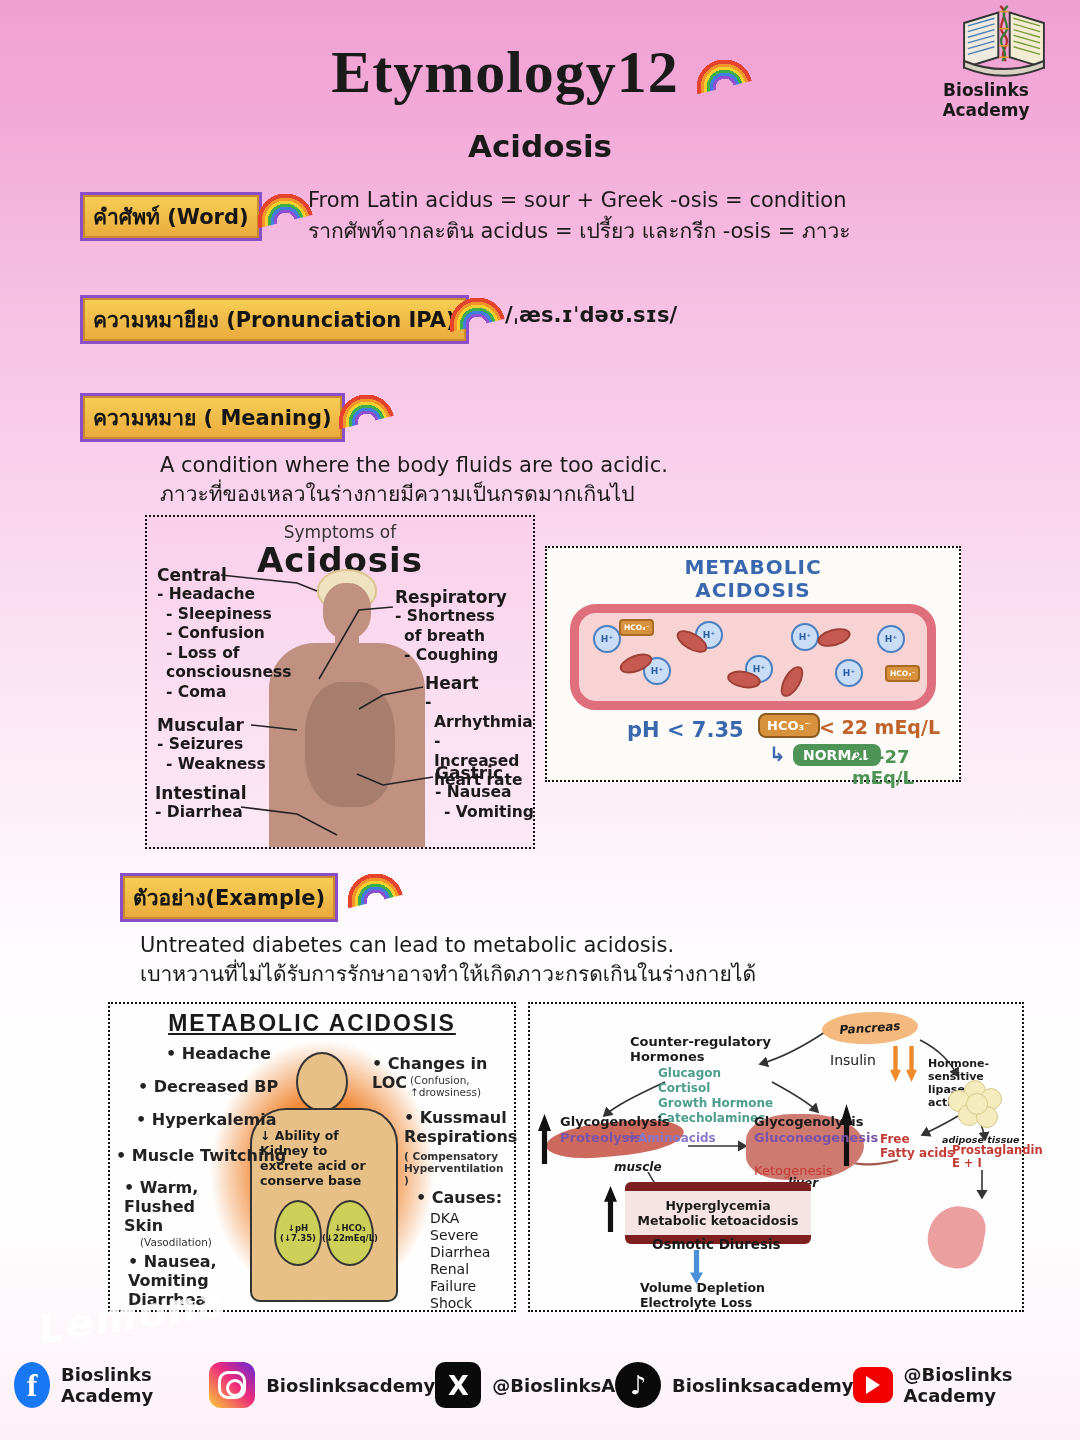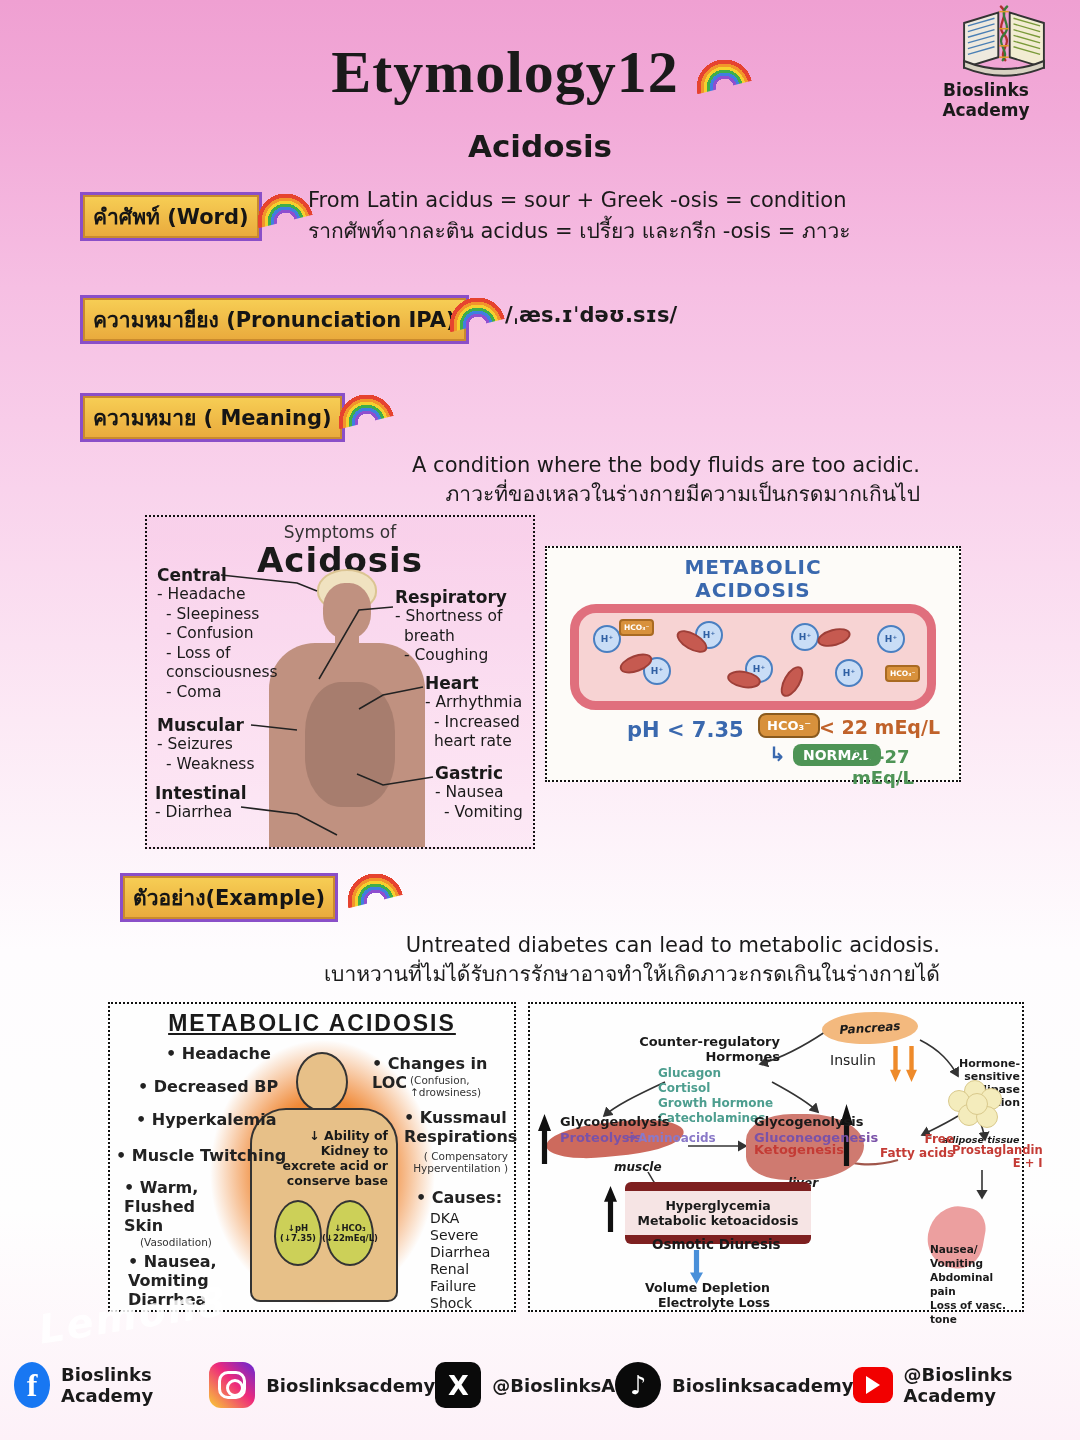--- a/index.html
+++ b/index.html
@@ -1,34 +1,34 @@
 <!DOCTYPE html>
 <html><head>
 <meta charset="utf-8">
 <style>
   html,body{margin:0;padding:0;}
   body{width:1080px;height:1440px;font-family:"DejaVu Sans",sans-serif;color:#1a1a1a;}
   .page{position:relative;width:1080px;height:1440px;overflow:hidden;
     background:linear-gradient(180deg,#efa0d2 0%,#f2aad8 8%,#f6bfe3 20%,#f9d3ec 34%,#fce9f5 50%,#fefcfe 66%,#fefefe 84%,#fdf1f8 100%);}
   .abs{position:absolute;}
-  .pre{white-space:pre-line;}
+  .pre{white-space:pre-line;font-weight:bold;}
   
   .title-row{top:38px;left:0;right:0;display:flex;justify-content:center;align-items:center;gap:14px;}
   .title{font-family:"Liberation Serif",serif;font-weight:700;font-size:60px;letter-spacing:1px;}
   .subtitle{top:128px;left:0;right:0;text-align:center;font-size:31px;font-weight:700;}
   .logo{right:28px;top:4px;width:96px;height:76px;}
   .brand{right:6px;top:80px;width:176px;text-align:center;font-size:17px;font-weight:700;}
   
   .rainbow{width:56px;height:30px;transform:rotate(-14deg);
     background:radial-gradient(circle 28px at 50% 100%, rgba(0,0,0,0) 0 9px, #8e4fd0 9px 12px, #3f7fe0 12px 15px, #3fae4a 15px 18px, #f5d02e 18px 21px, #f2952b 21px 24px, #e6432f 24px 28px, rgba(0,0,0,0) 28px);}
   
   .badge{background:linear-gradient(180deg,#f7cf55,#e9a93c);border:3px solid #8a4fc8;box-shadow:inset 0 0 0 2px #c98a2e;
     padding:5px 10px;font-size:21px;font-weight:700;color:#151515;display:inline-block;white-space:nowrap;}
   .mainline{font-size:21px;line-height:31px;}
-  .centered{text-align:right;}
+  .centered{text-align:left;}
   
   .card{border:2px dotted #111;}
   .whitecard{background:#fdfbf8;}
   
   .sym-card{left:145px;top:515px;width:386px;height:330px;background:linear-gradient(180deg,rgba(248,203,232,.55),rgba(252,224,242,.55));}
   .sym-small{top:5px;left:0;right:0;text-align:center;font-size:17px;color:#333;}
   .sym-big{top:23px;left:0;right:0;text-align:center;font-size:34px;font-weight:600;letter-spacing:1px;}
   .grp-name{font-size:17px;font-weight:700;}
   .grp-items{font-size:15.5px;line-height:19.5px;text-indent:-9px;padding-left:9px;}
   .skin{background:#c09180;}
@@ -320,43 +320,40 @@
     <div class="fl" style="left:30px;top:110px;font-size:13px;font-weight:700;">Glycogenolysis</div>
     <div class="fl purp" style="left:30px;top:126px;font-size:13px;font-weight:700;">Proteolysis</div>
     <div class="fl purp" style="left:96px;top:126px;font-size:12px;font-weight:700;">→</div>
     <div class="fl" style="left:108px;top:127px;font-size:12px;font-weight:700;color:#8a79c8;">Aminoacids</div>
     <div class="fl" style="left:64px;top:156px;font-size:12px;font-style:italic;font-weight:600;margin-left:20px;">muscle</div>
 
     <div class="fl" style="left:216px;top:110px;width:118px;height:66px;background:#cf7a70;border-radius:45% 55% 60% 40%;"></div>
     <div class="fl arrow-up" style="left:310px;top:100px;width:13px;height:62px;"></div>
     <div class="fl" style="left:224px;top:110px;font-size:13px;font-weight:700;">Glycogenolysis</div>
     <div class="fl purp" style="left:224px;top:126px;font-size:13px;font-weight:700;">Gluconeogenesis</div>
-    <div class="fl redtx" style="left:224px;top:138px;font-size:13px;font-weight:700;text-align:right;">Ketogenesis</div>
+    <div class="fl redtx" style="left:224px;top:159px;font-size:13px;font-weight:400;text-align:right;">Ketogenesis</div>
     <div class="fl" style="left:258px;top:172px;font-size:12px;font-style:italic;font-weight:600;">liver</div>
 
     <div class="fl pre centered redtx" style="left:350px;top:128px;font-size:12px;font-weight:700;line-height:14px;">Free
 Fatty acids</div>
     <div class="fl pre centered redtx" style="left:422px;top:140px;font-size:11.5px;font-weight:700;line-height:13px;">Prostaglandin
 E + I</div>
 
     <div class="fl fvessel">
       <span>Hyperglycemia</span>
       <span>Metabolic ketoacidosis</span>
     </div>
     <div class="fl arrow-up" style="left:74px;top:182px;width:13px;height:46px;"></div>
 
     <div class="fl" style="left:122px;top:232px;font-size:13.5px;font-weight:700;">Osmotic Diuresis</div>
     <div class="fl arrow-down" style="left:160px;top:246px;width:13px;height:34px;background:#4a90d9;"></div>
     <div class="fl pre centered" style="left:110px;top:276px;width:130px;font-size:12.5px;font-weight:700;line-height:15px;">Volume Depletion
 Electrolyte Loss</div>
 
     <div class="fl" style="left:398px;top:202px;width:56px;height:62px;background:#ec9f9f;border-radius:60% 40% 50% 55%;transform:rotate(10deg);"></div>
-    <div class="fl pre" style="left:400px;top:238px;width:90px;font-size:10.5px;font-weight:700;line-height:14px;">Nausea/ Vomiting
-Abdominal pain
-Loss of vasc. tone</div>
   </div>
 
   <div class="abs watermark">Lemon8</div>
 
   <div class="abs footer">
     <div class="social">
       <span class="icon-fb">f</span>
       <span class="slabel">Bioslinks Academy</span>
     </div>
     <div class="social">

